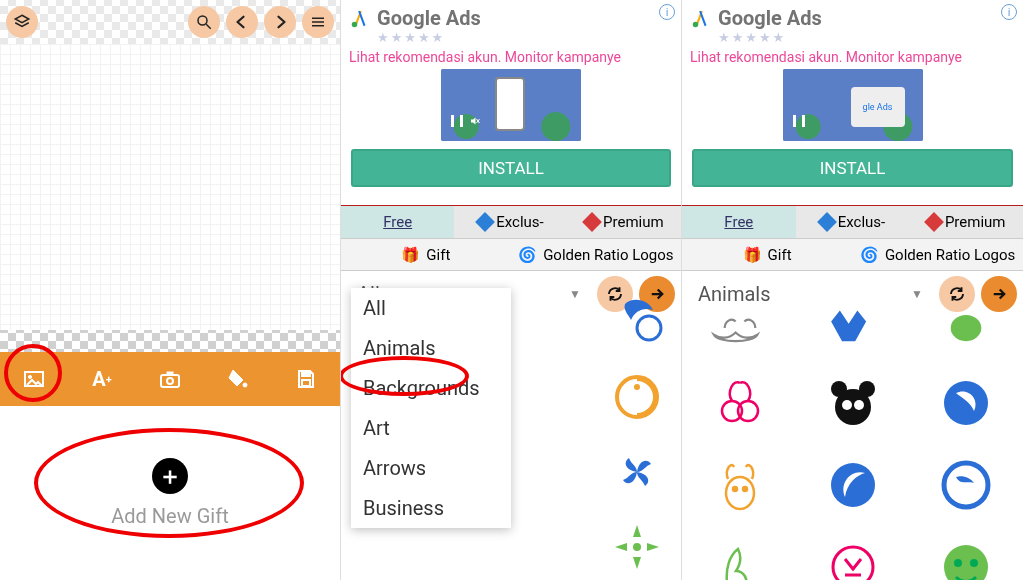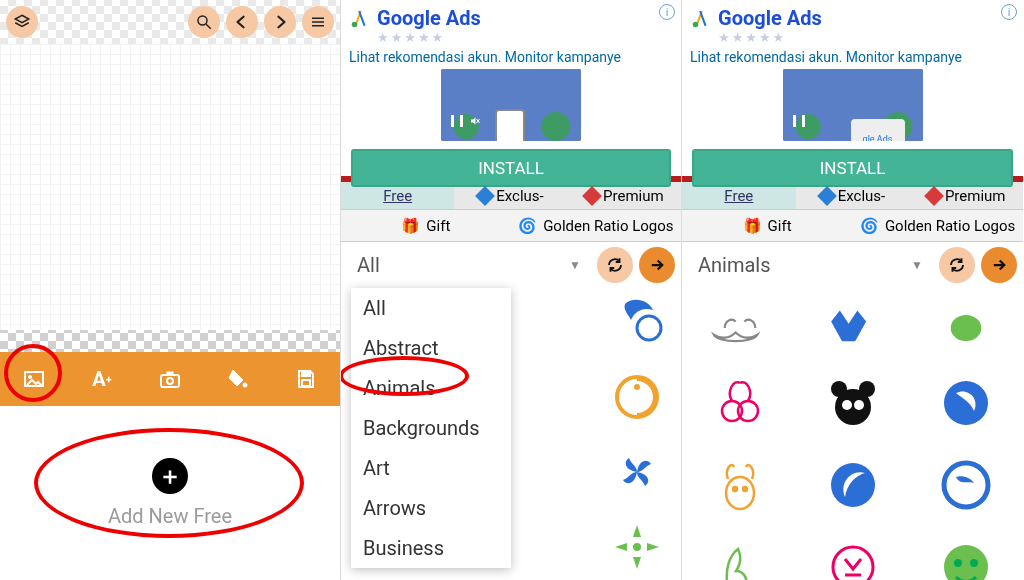--- a/index.html
+++ b/index.html
@@ -27,37 +27,37 @@
   .add-plus { width:36px; height:36px; border-radius:50%; background:#000; color:#fff; display:flex; align-items:center; justify-content:center; font-size:24px; font-weight:bold; }
   .add-label { color:#9a9a9a; font-size:20px; }
   .red-circle1 { position:absolute; border:4px solid #e00; border-radius:50%; pointer-events:none; }
   .rc-a { width:58px; height:58px; left:4px; top:344px; }
   .rc-b { width:270px; height:110px; left:34px; top:428px; }
 
   
   .ad { height:176px; position:relative; background:#fff; font-size:14px; }
   .ad-head { display:flex; align-items:center; gap:6px; padding:6px 8px 0 8px; }
   .ad-logo { width:22px; height:22px; }
-  .ad-title { color:#1d4ed8; font-weight:700; font-size:20px; }
+  .ad-title { color:#737373; font-weight:700; font-size:20px; }
   .ad-stars { color:#c7cde3; padding-left:36px; font-size:13px; letter-spacing:2px; }
-  .ad-desc { color:#0369a1; font-size:14px; padding:4px 8px; }
+  .ad-desc { color:#ec4899; font-size:14px; padding:4px 8px; }
   .ad-info { position:absolute; top:4px; right:6px; width:16px; height:16px; border:1px solid #6aa0d8; border-radius:50%; color:#6aa0d8; font-size:11px; display:flex; align-items:center; justify-content:center; }
   .ad-img { width:140px; height:72px; margin:0 auto; background:linear-gradient(#5b7fc7,#5b7fc7); border-radius:2px; position:relative; overflow:hidden; }
   .ad-img::before { content:""; position:absolute; inset:0; background:
      radial-gradient(circle at 18% 80%, #3d9b63 12px, transparent 13px),
      radial-gradient(circle at 82% 80%, #3d9b63 14px, transparent 15px),
      linear-gradient(#5b7fc7,#5b7fc7);
   }
-  .ad-img .phone { position:absolute; left:54px; top:8px; width:30px; height:54px; background:#fff; border:2px solid #888; border-radius:4px;margin-top:32px; }
+  .ad-img .phone { position:absolute; left:54px; top:8px; width:30px; height:54px; background:#fff; border:2px solid #888; border-radius:4px; }
   .ad-img .pause { position:absolute; left:10px; top:46px; color:#fff; font-size:12px; display:flex; gap:6px; align-items:center;}
   .ad-img .pause .bar { display:inline-block; width:3px; height:12px; background:#fff; }
   .install-btn { margin:8px 10px 0; height:38px; background:#43b495; border:2px solid #3aa688; color:#fff; font-size:17px; display:flex; align-items:center; justify-content:center; border-radius:3px; cursor:pointer;}
 
   
-  .tabs { height:34px; display:flex; border-top:6px solid #b91c1c; border-bottom:1px solid #ccc; background:#e8e8e8; font-size:15px; }
+  .tabs { height:34px; display:flex; border-top:1px solid #b91c1c; border-bottom:1px solid #ccc; background:#e8e8e8; font-size:15px;margin-top:29px; }
   .tabs .tab { flex:1; display:flex; align-items:center; justify-content:center; gap:4px; cursor:pointer; }
   .tabs .tab.active { background:#cfe7e4; text-decoration:underline; color:#336; }
   .gem { display:inline-block; width:14px; height:14px; transform:rotate(45deg);}
   .gem.blue { background:#2b7fd6; } .gem.red { background:#d63a3a; }
   .subtabs { height:32px; display:flex; border-bottom:1px solid #ccc; font-size:15px; }
   .subtabs .sub { flex:1; display:flex; align-items:center; justify-content:center; gap:6px; cursor:pointer; background:#f3f3f3; }
   .gift { color:#d33; }
 
   
   .catrow { height:46px; display:flex; align-items:center; padding:0 6px; gap:6px; }
@@ -151,21 +151,21 @@
     <div class="tb-btn">
           <svg width="24" height="24" viewBox="0 0 24 24">
             <path d="M5 4h11l3 3v13H5z" fill="none" stroke-width="2"></path>
             <rect x="8" y="4" width="8" height="5" fill="#fff" stroke-width="2"></rect>
             <rect x="8" y="13" width="8" height="6" fill="none" stroke-width="2"></rect>
           </svg>
         </div>
   </div>
   <div class="p1-bottom">
     <div class="add-plus">＋</div>
-    <div class="add-label">Add New Free</div>
+    <div class="add-label">Add New Gift</div>
   </div>
   <div class="red-circle1 rc-a"></div>
   <div class="red-circle1 rc-b"></div>
 </div>
 
 <div class="panel panel2">
   <div class="ad">
     <div class="ad-info">i</div>
     <div class="ad-head">
       <svg class="ad-logo" viewBox="0 0 24 24">
@@ -228,21 +228,20 @@
     <div class="icon-btn solid">
           <svg width="18" height="18" viewBox="0 0 24 24">
             <path d="M5 12h12M13 6l6 6-6 6" fill="none" stroke-width="3" stroke="#111"></path>
           </svg>
         </div>
   </div>
 
   <div class="dropdown" id="dd">
     <div class="red-oval ro-animals"></div>
   <div class="dd-item">All</div>
-        <div class="dd-item">Abstract</div>
         <div class="dd-item">Animals</div>
         <div class="dd-item">Backgrounds</div>
         <div class="dd-item">Art</div>
         <div class="dd-item">Arrows</div>
         <div class="dd-item">Business</div>
       </div>
 
   <div class="panel2col2">
     <div class="logo">
           <svg viewBox="0 0 64 64">

